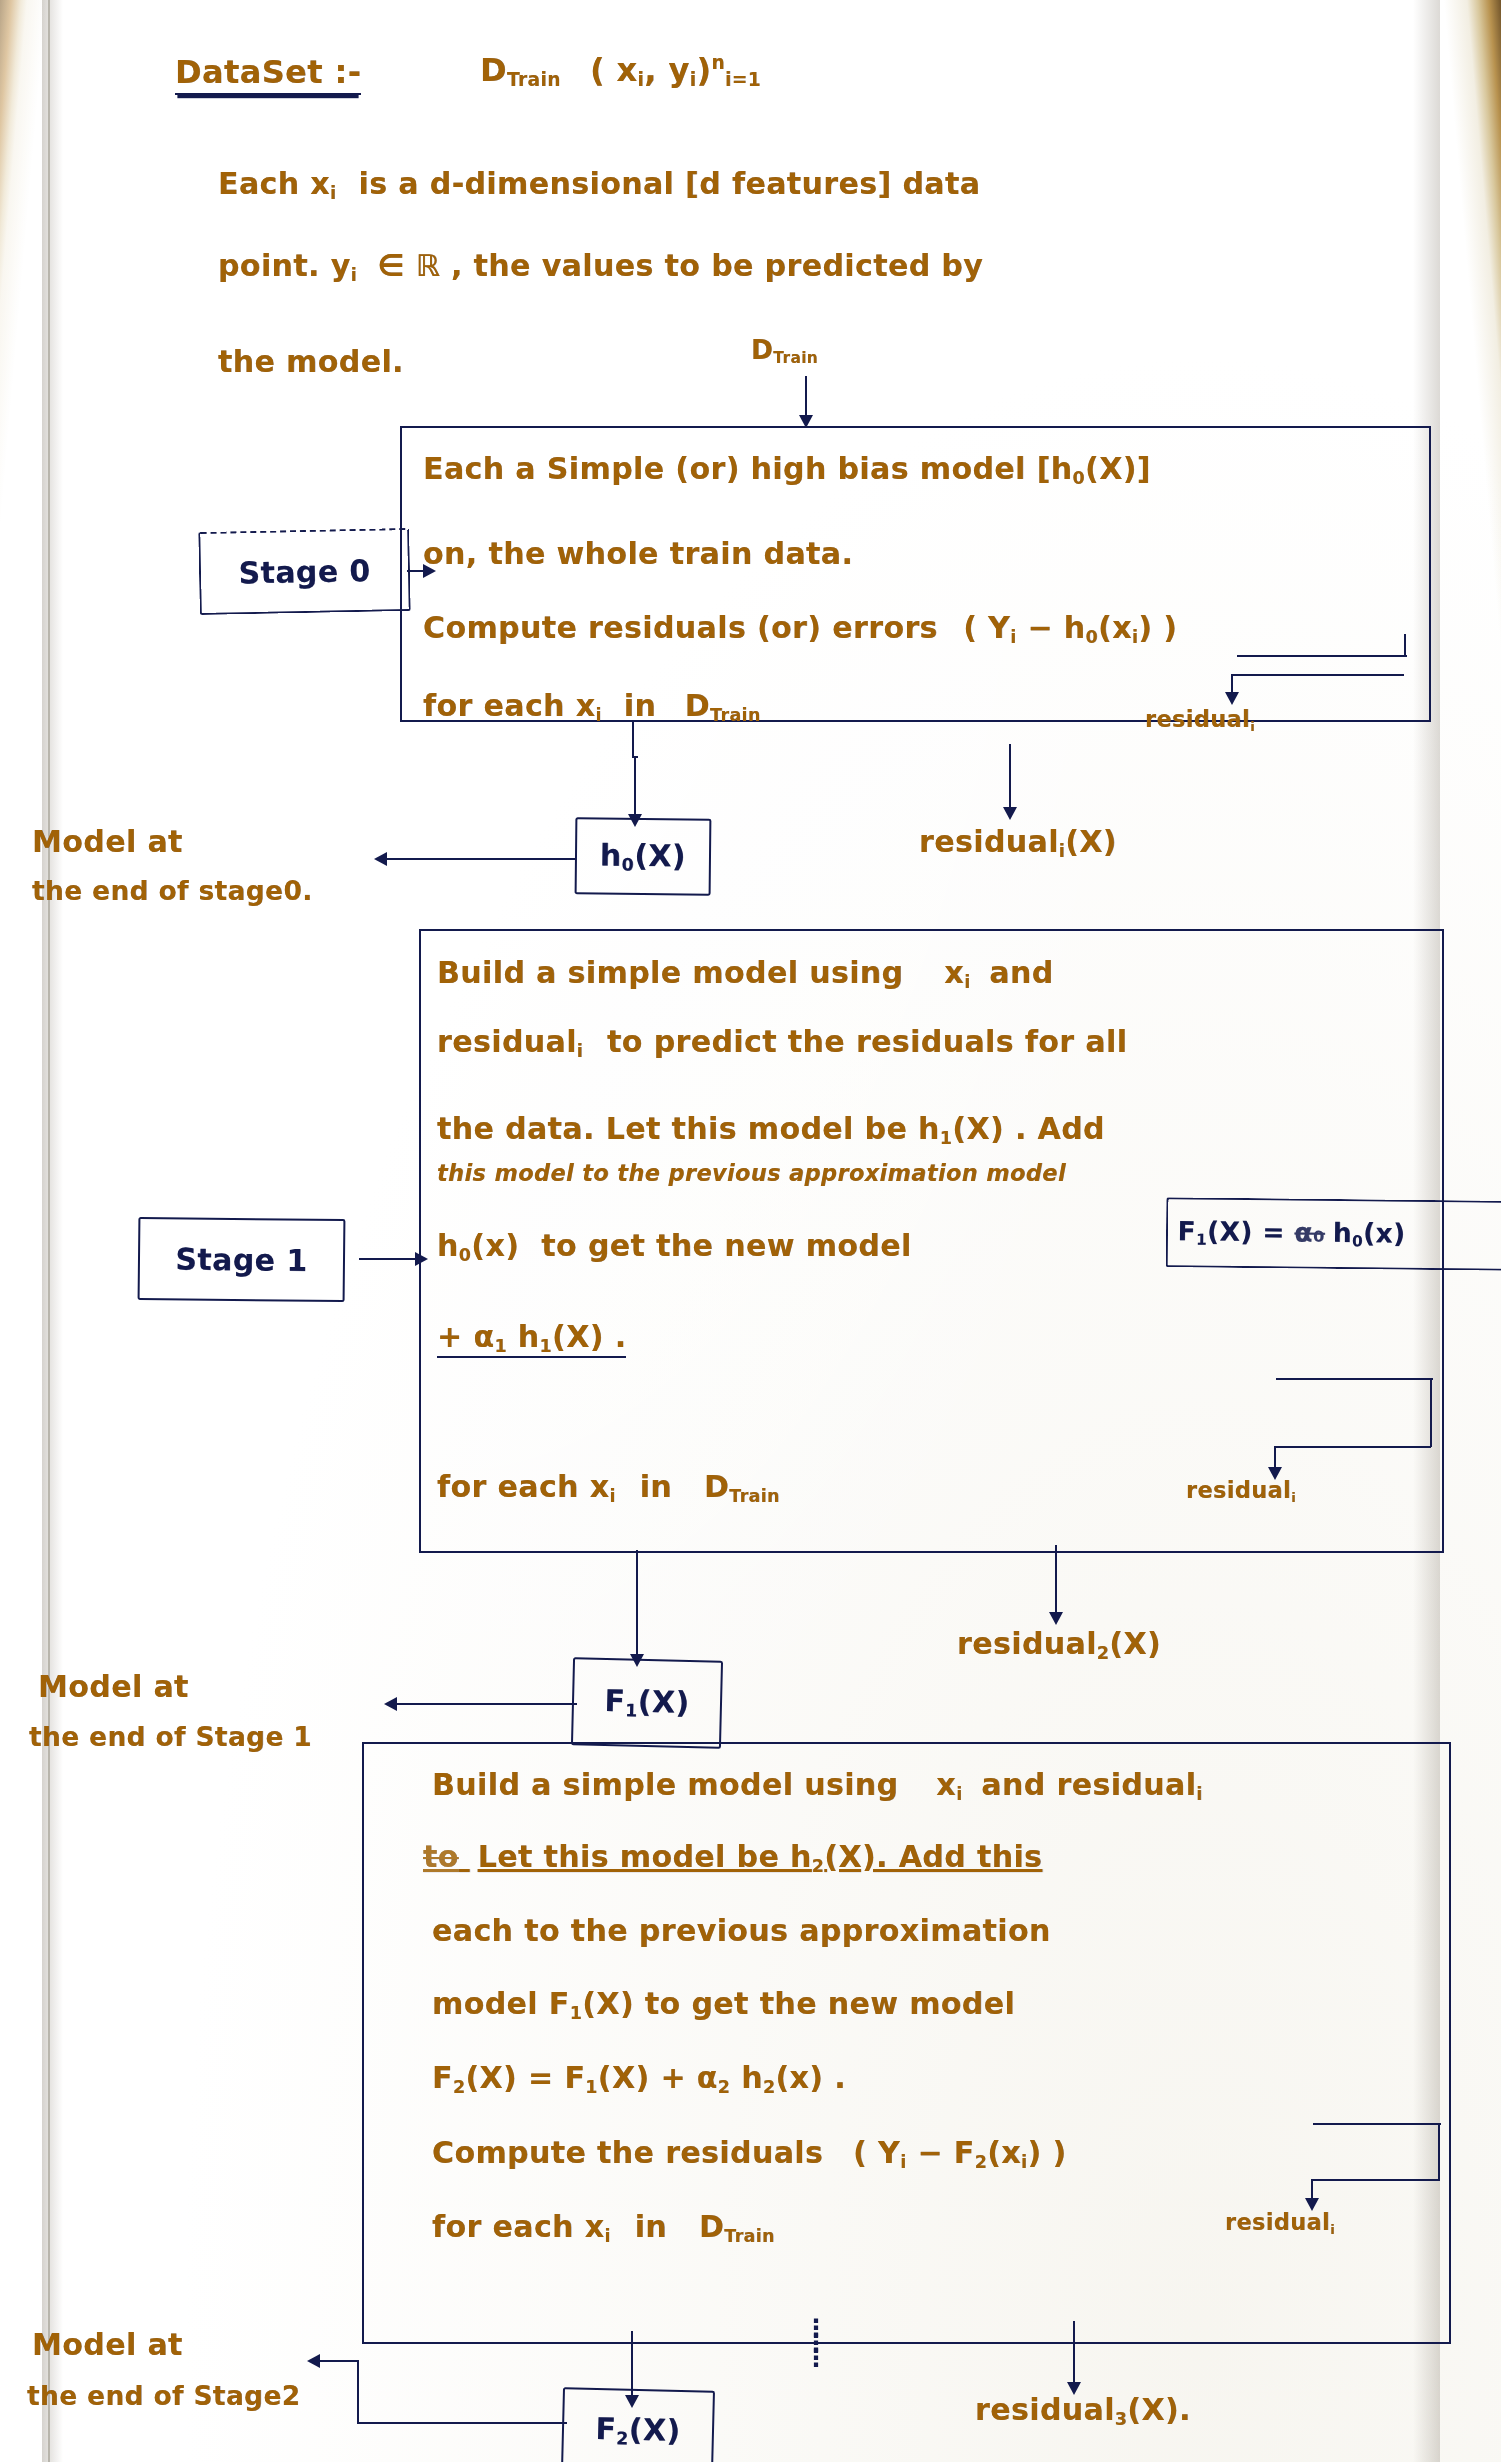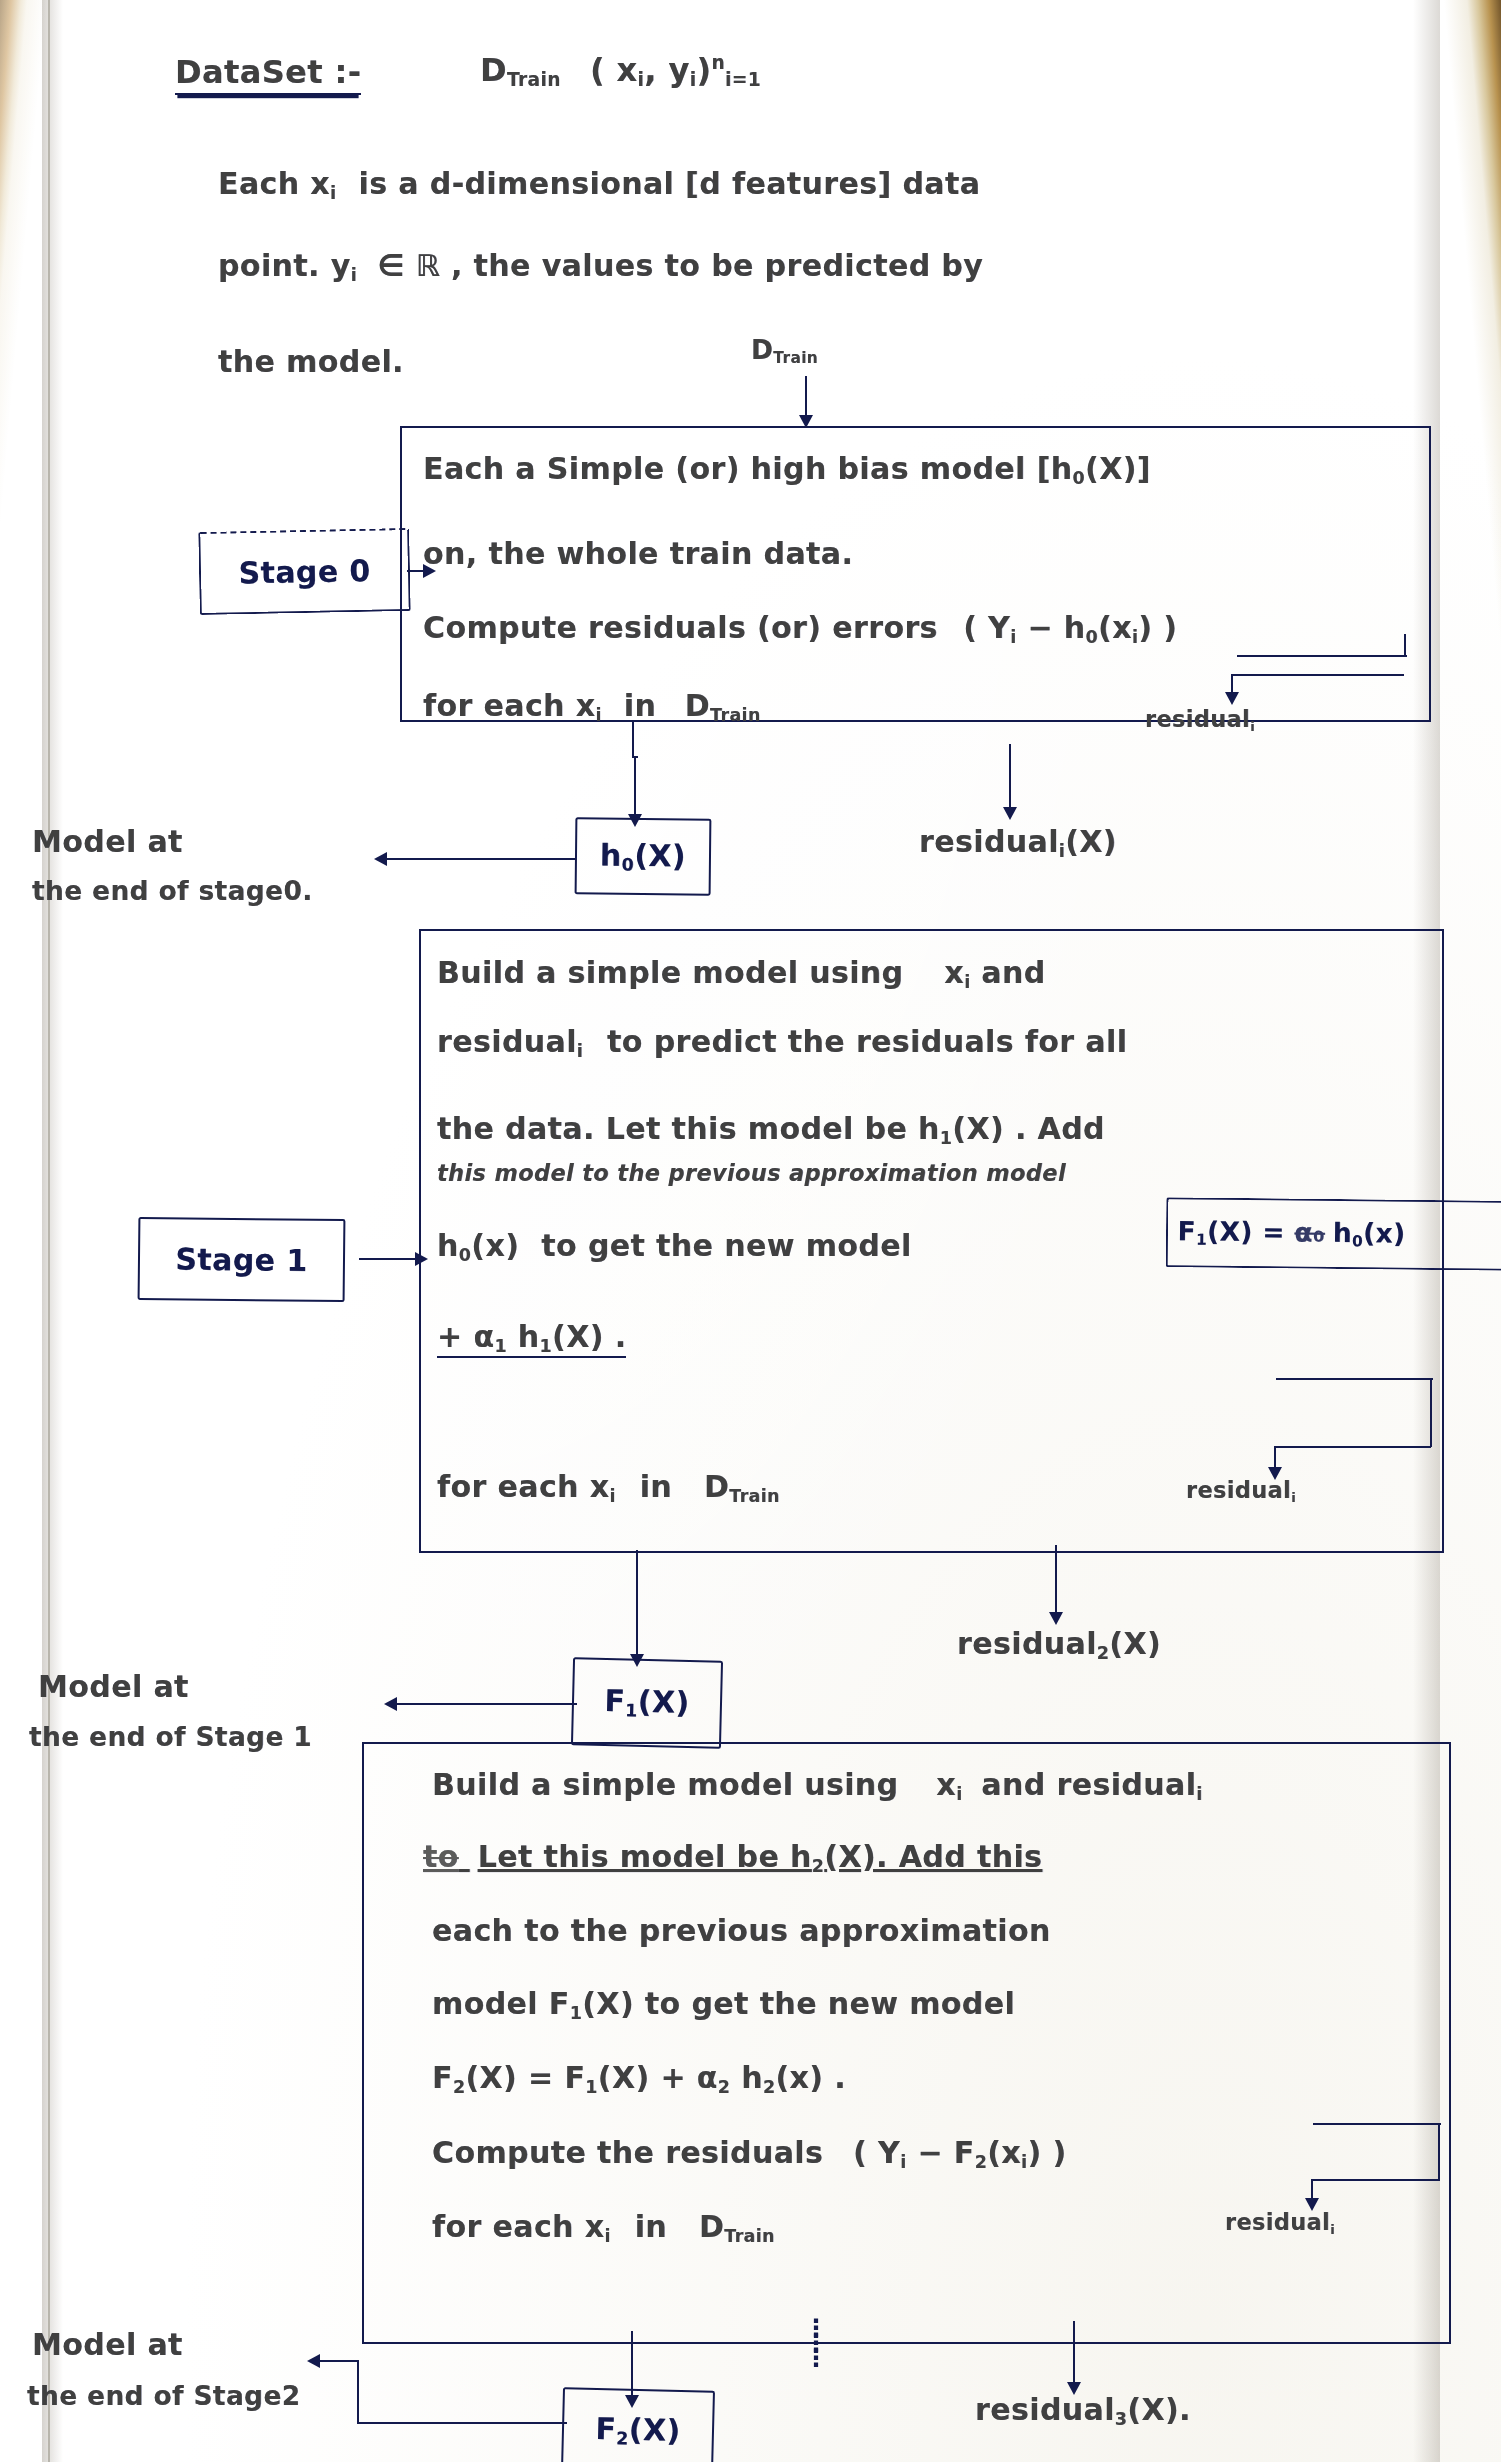--- a/index.html
+++ b/index.html
@@ -48,21 +48,21 @@
     inset: 0;
     background:
       radial-gradient(ellipse at 30% 8%, rgba(255,255,255,0.9), rgba(250,250,248,0) 55%),
       radial-gradient(ellipse at 80% 95%, rgba(245,243,236,0.8), rgba(255,255,255,0) 60%);
     pointer-events: none;
   }
 
   
   .hw {
     position: absolute;
-    color: #404040;
+    color: #a16207;
     font-family: "DejaVu Sans", sans-serif;
     font-weight: 600;
     letter-spacing: 0.4px;
     white-space: nowrap;
     line-height: 1.05;
     text-shadow: 0.3px 0.2px 0 rgba(19,26,77,0.45);
   }
   .hw.s1 { font-size: 32px; }
   .hw.s2 { font-size: 30px; }
   .hw.s3 { font-size: 26.4px; }
@@ -268,21 +268,21 @@
   <div class="frame tilt-a" style="left:419px; top:929px; width:1025px; height:624px;"></div>
 
   <div class="box tilt-c" style="left:138px; top:1218px; width:207px; height:83px;">
     <span class="box-label hw s2">Stage 1</span>
   </div>
   <div class="hline arrow-right" style="left:359px; top:1258px; width:67px;"></div>
 
   <div class="hw s2" style="left:437px; top:957px;">
     <span>Build a simple model using</span>
     <span style="margin-left:30px;">x</span><sub>i</sub>
-    <span style="">and</span>
+    <span style="margin-left:8px;">and</span>
   </div>
 
   <div class="hw s2" style="left:437px; top:1026px;">
     <span>residual</span><sub>i</sub>
     <span style="margin-left:13px;">to predict the  residuals for all</span>
   </div>
 
   <div class="hw s2" style="left:437px; top:1095px;margin-top:18px;">
     <span>the data. Let this model  be  h</span><sub>1</sub><span>(X) .  Add</span>
   </div>

